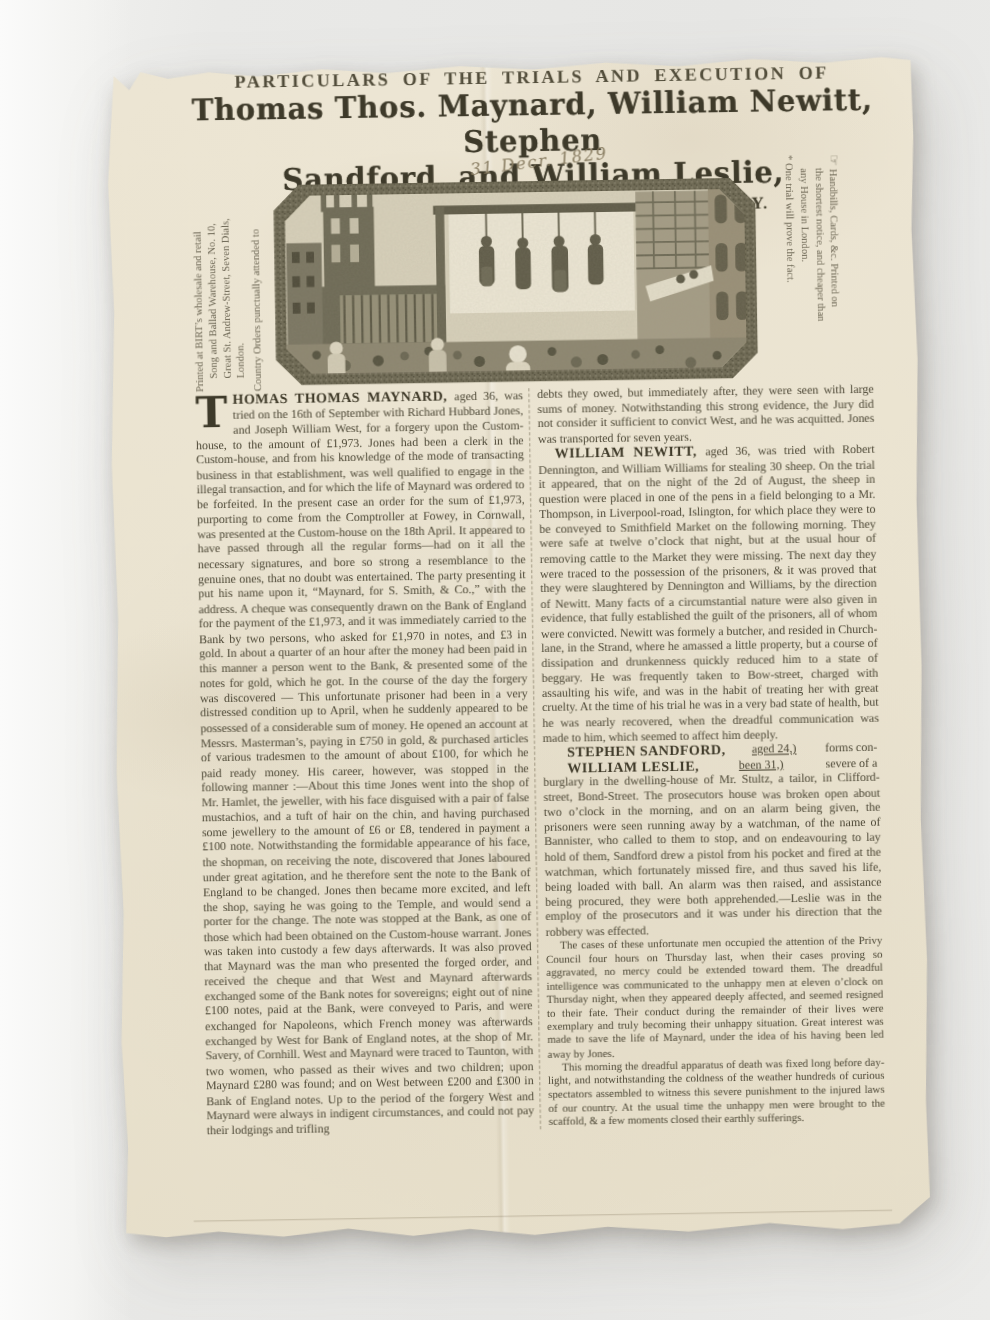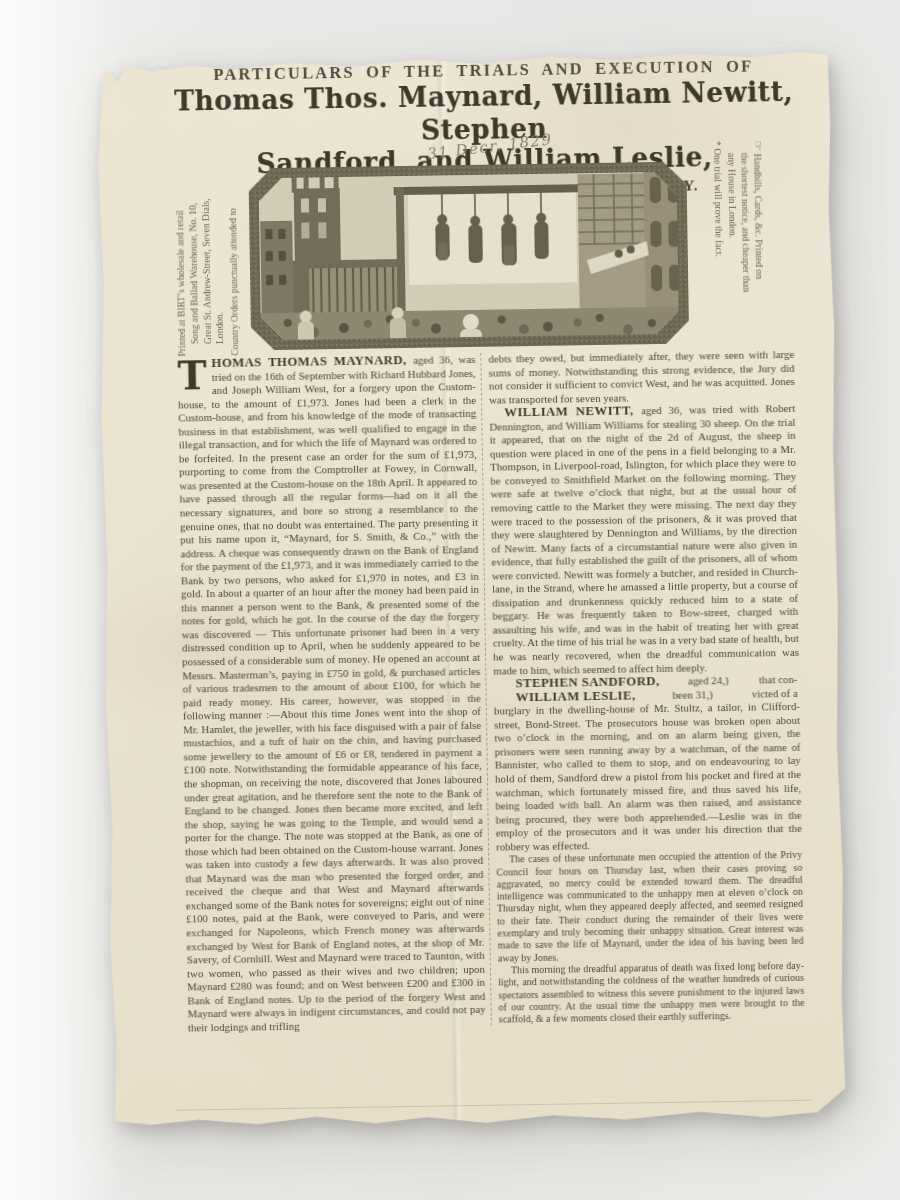--- a/index.html
+++ b/index.html
@@ -56,21 +56,21 @@
   .col-left{left:79px;width:298px;}
   .col-right{left:382px;width:306px;border-left:1px dashed rgba(92,82,56,.45);padding-left:7px;}
   .para{margin:0;text-indent:15px;}
   .para.first{text-indent:0;}
   .para.cont{text-indent:0;}
   .para.small{font-size:10px;line-height:12.3px;text-indent:13px;}
   .lead{font-weight:bold;font-size:12.8px;letter-spacing:.4px;color:#3f3a29;}
   .dropcap{float:left;font-family:"DejaVu Serif",serif;font-weight:bold;font-size:39px;line-height:31px;
     padding:3px 5px 0 0;color:#3e3a2a;}
   .pairline{margin:0;display:flex;justify-content:space-between;padding:0 2px 0 22px;text-indent:0;}
-  .pairline .mid{padding-left:6px;}
+  .pairline .mid{padding-left:6px;text-decoration:underline;}
   .pairline .tail{padding-left:8px;}
 </style>
 </head>
 <body>
 
 <div class="backdrop-strip"></div>
 
 <div class="paper-wrap">
   <div class="paper">
 
@@ -247,26 +247,26 @@
 
     <div class="col col-left">
         <p class="para first"><span class="dropcap">T</span><span class="lead">HOMAS THOMAS MAYNARD, </span>aged 36, was tried on the 16th of September with Richard Hubbard Jones, and Joseph William West, for a forgery upon the Custom-house, to the amount of £1,973.  Jones had been a clerk in the Custom-house, and from his knowledge of the mode of transacting business in that establishment, was well qualified to engage in the illegal transaction, and for which the life of Maynard was ordered to be forfeited.  In the present case an order for the sum of £1,973, purporting to come from the Comptroller at Fowey, in Cornwall, was presented at the Custom-house on the 18th April.  It appeared to have passed through all the regular forms—had on it all the necessary signatures, and bore so strong a resemblance to the genuine ones, that no doubt was entertained.  The party presenting it put his name upon it, “Maynard, for S. Smith, &amp; Co.,” with the address.  A cheque was consequently drawn on the Bank of England for the payment of the £1,973, and it was immediately carried to the Bank by two persons, who asked for £1,970 in notes, and £3 in gold.  In about a quarter of an hour after the money had been paid in this manner a person went to the Bank, &amp; presented some of the notes for gold, which he got.  In the course of the day the forgery was discovered — This unfortunate prisoner had been in a very distressed condition up to April, when he suddenly appeared to be possessed of a considerable sum of money.  He opened an account at Messrs. Masterman’s, paying in £750 in gold, &amp; purchased articles of various tradesmen to the amount of about £100, for which he paid ready money.  His career, however, was stopped in the following manner :—About this time Jones went into the shop of Mr. Hamlet, the jeweller, with his face disguised with a pair of false mustachios, and a tuft of hair on the chin, and having purchased some jewellery to the amount of £6 or £8, tendered in payment a £100 note.  Notwithstanding the formidable appearance of his face, the shopman, on receiving the note, discovered that Jones laboured under great agitation, and he therefore sent the note to the Bank of England to be changed.  Jones then became more excited, and left the shop, saying he was going to the Temple, and would send a porter for the change.  The note was stopped at the Bank, as one of those which had been obtained on the Custom-house warrant.  Jones was taken into custody a few days afterwards.  It was also proved that Maynard was the man who presented the forged order, and received the cheque and that West and Maynard afterwards exchanged some of the Bank notes for sovereigns; eight out of nine £100 notes, paid at the Bank, were conveyed to Paris, and were exchanged for Napoleons, which French money was afterwards exchanged by West for Bank of England notes, at the shop of Mr. Savery, of Cornhill.  West and Maynard were traced to Taunton, with two women, who passed as their wives and two children; upon Maynard £280 was found; and on West between £200 and £300 in Bank of England notes.  Up to the period of the forgery West and Maynard were always in indigent circumstances, and could not pay their lodgings and trifling</p>
       </div>
     <div class="col col-right">
         <p class="para cont">debts they owed, but immediately after, they were seen with large sums of money.  Notwithstanding this strong evidence, the Jury did not consider it sufficient to convict West, and he was acquitted.  Jones was transported for seven years.</p>
         <p class="para normal"><span class="lead">WILLIAM NEWITT, </span>aged 36, was tried with Robert Dennington, and William Williams for stealing 30 sheep.  On the trial it appeared, that on the night of the 2d of August, the sheep in question were placed in one of the pens in a field belonging to a Mr. Thompson, in Liverpool-road, Islington, for which place they were to be conveyed to Smithfield Market on the following morning.  They were safe at twelve o’clock that night, but at the usual hour of removing cattle to the Market they were missing.  The next day they were traced to the possession of the prisoners, &amp; it was proved that they were slaughtered by Dennington and Williams, by the direction of Newitt.  Many facts of a circumstantial nature were also given in evidence, that fully established the guilt of the prisoners, all of whom were convicted.  Newitt was formely a butcher, and resided in Church-lane, in the Strand, where he amassed a little property, but a course of dissipation and drunkenness quickly reduced him to a state of beggary.  He was frequently taken to Bow-street, charged with assaulting his wife, and was in the habit of treating her with great cruelty.  At the time of his trial he was in a very bad state of health, but he was nearly recovered, when the dreadful communication was made to him, which seemed to affect him deeply.</p>
         <p class="pairline">
           <span class="lead">STEPHEN SANDFORD,</span>
           <span class="mid">aged 24,)</span>
-          <span class="tail">that con-</span>
+          <span class="tail">forms con-</span>
         </p>
         <p class="pairline">
           <span class="lead">WILLIAM LESLIE,</span>
           <span class="mid">been 31,)</span>
-          <span class="tail">victed of a</span>
+          <span class="tail">severe of a</span>
         </p>
         <p class="para cont">burglary in the dwelling-house of Mr. Stultz, a tailor, in Clifford-street, Bond-Street.  The prosecutors house was broken open about two o’clock in the morning, and on an alarm being given, the prisoners were seen running away by a watchman, of the name of Bannister, who called to them to stop, and on endeavouring to lay hold of them, Sandford drew a pistol from his pocket and fired at the watchman, which fortunately missed fire, and thus saved his life, being loaded with ball.  An alarm was then raised, and assistance being procured, they were both apprehended.—Leslie was in the employ of the prosecutors and it was under his direction that the robbery was effected.</p>
         <p class="para small">The cases of these unfortunate men occupied the attention of the Privy Council four hours on Thursday last, when their cases proving so aggravated, no mercy could be extended toward them. The dreadful intelligence was communicated to the unhappy men at eleven o’clock on Thursday night, when they appeared deeply affected, and seemed resigned to their fate.  Their conduct during the remainder of their lives were exemplary and truly becoming their unhappy situation.  Great interest was made to save the life of Maynard, under the idea of his having been led away by Jones.</p>
         <p class="para small">This morning the dreadful apparatus of death was fixed long before day-light, and notwithstanding the coldness of the weather hundreds of curious spectators assembled to witness this severe punishment to the injured laws of our country.  At the usual time the unhappy men were brought to the scaffold, &amp; a few moments closed their earthly sufferings.</p>
       </div>
 
     <div class="frame-rule"></div>
   </div>
 </div>
 

